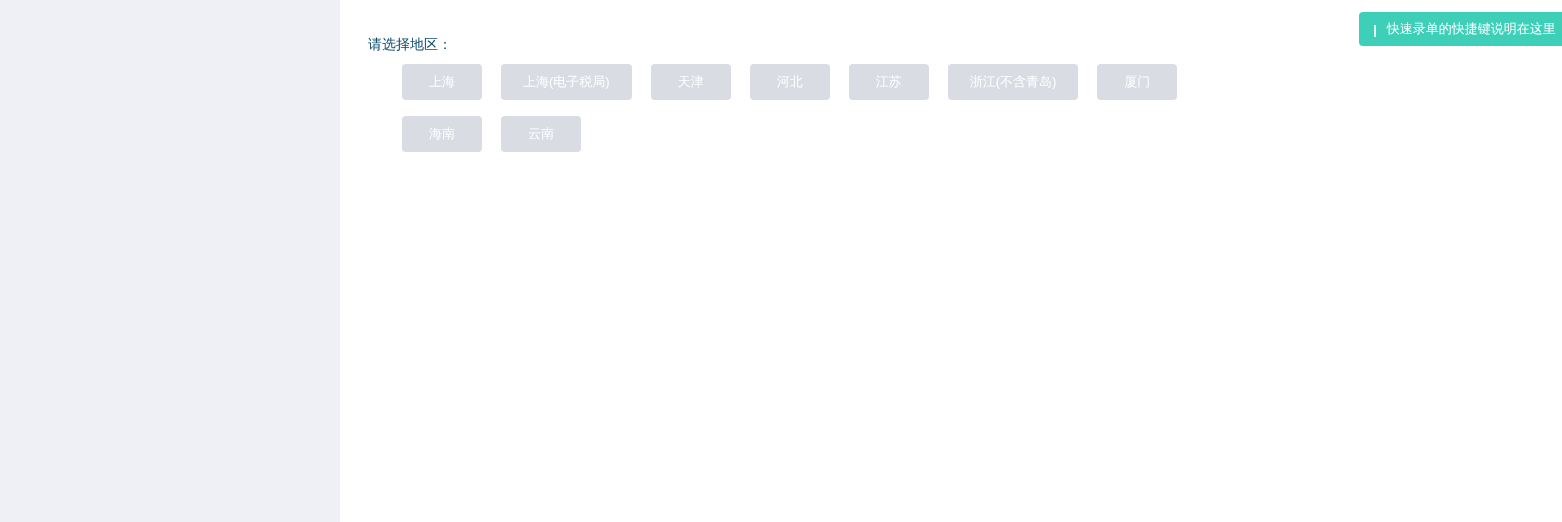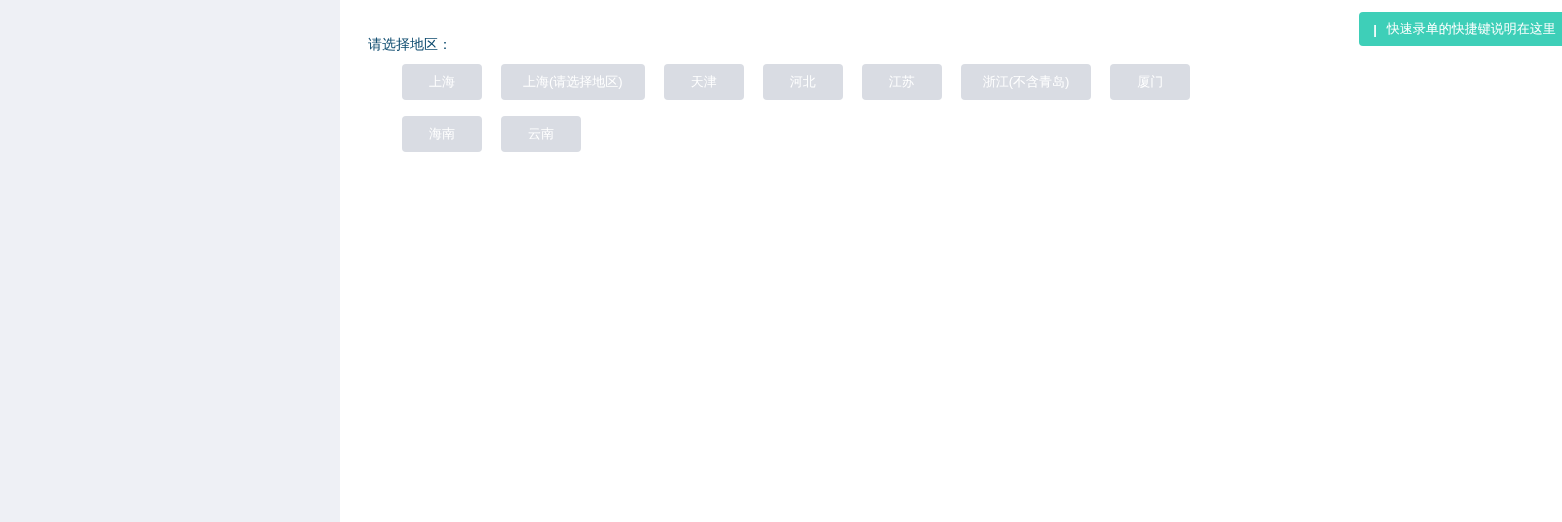--- a/index.html
+++ b/index.html
@@ -120,21 +120,21 @@
     <span>快速录单的快捷键说明在这里</span>
     <span class="tooltip-close">×</span>
   </div>
   <div class="tooltip-dot"></div>
 
   <div class="region-section">
     <div class="region-label">请选择地区：</div>
 
     <div class="region-buttons-row">
       <button class="region-btn">上海</button>
-      <button class="region-btn">上海(请选择地区)</button>
+      <button class="region-btn">上海(电子税局)</button>
       <button class="region-btn">天津</button>
       <button class="region-btn">河北</button>
       <button class="region-btn">江苏</button>
       <button class="region-btn">浙江(不含青岛)</button>
       <button class="region-btn">厦门</button>
     </div>
 
     <div class="region-buttons-row">
       <button class="region-btn">海南</button>
       <button class="region-btn">云南</button>

